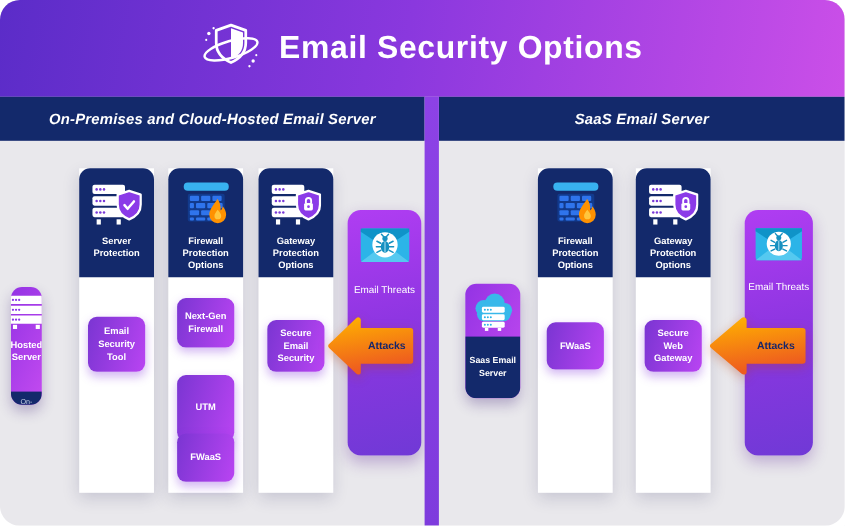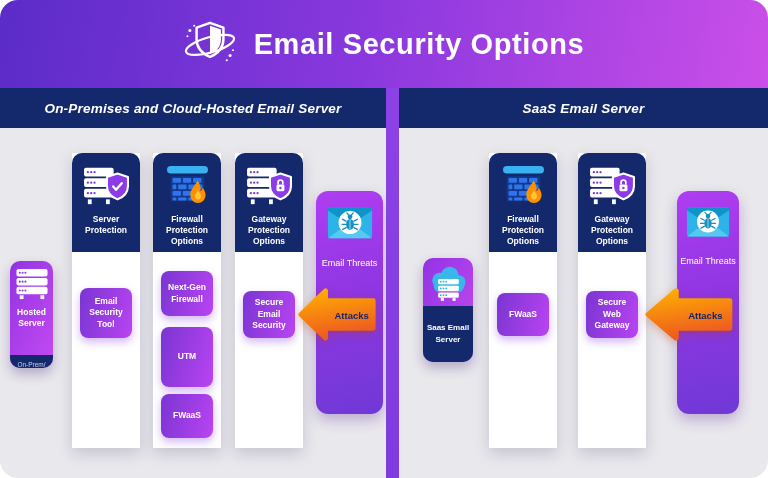--- a/index.html
+++ b/index.html
@@ -45,21 +45,21 @@
   .attack-arrow{position:absolute;top:287px;height:55px;z-index:3;filter:drop-shadow(0 3px 5px rgba(180,60,10,.35));}
   .aa-left{left:298px;width:80px;}
   .aa-right{left:645px;width:90px;}
   .attack-arrow svg{position:absolute;left:0;top:0;width:100%;height:100%;}
   .arrow-label{position:absolute;left:36%;right:2%;top:50%;transform:translateY(-50%);
     text-align:center;color:#15266b;font-size:9.5px;font-weight:bold;}
 
   
   .source-card{position:absolute;border-radius:10px;overflow:hidden;display:flex;flex-direction:column;
     background:linear-gradient(115deg,#9333e4 0%,#c44bf0 100%);box-shadow:0 6px 12px rgba(60,30,120,.3);}
-  .hosted{left:10px;top:261px;width:43px;height:107px;gap:26px;}
+  .hosted{left:10px;top:261px;width:28px;height:107px;gap:26px;}
   .saas{left:423px;top:258px;width:50px;height:104px;}
   .src-top{display:flex;flex-direction:column;align-items:center;justify-content:flex-start;padding-top:7px;box-sizing:border-box;}
   .hosted .src-top{flex:1;}
   .saas .src-top{height:48px;}
   .src-title{color:#fff;font-size:8.5px;font-weight:bold;text-align:center;line-height:1.3;margin-top:3px;}
   .src-footer{background:#13296b;color:#c9cfe6;font-size:6.5px;text-align:center;line-height:1.45;
     padding:5px 2px 6px;box-sizing:border-box;}
   .hosted .src-footer{height:34px;}
   .saas .src-footer{flex:1;display:flex;align-items:center;justify-content:center;
     color:#fff;font-size:8px;font-weight:bold;line-height:1.45;padding:2px;}
@@ -172,21 +172,21 @@
           </g>
           <g transform="translate(27,17)">
             <path d="M8 0 C4 6 0 10 0 15.5 A8.2 8.2 0 0 0 16.4 15.5 C16.4 12 14.8 9.6 13 7.2 C12.8 9.2 12.2 10.4 11 11.2 C11.4 7.2 10.4 3.2 8 0 Z" fill="#ff9100"></path>
             <path d="M8.2 10.5 C6.2 13 5 14.8 5 16.6 A3.3 3.3 0 0 0 11.6 16.6 C11.6 14.6 10 13 8.2 10.5 Z" fill="#ffc53d"></path>
           </g>
         </svg>
       </span>
       <span class="col-label">Firewall Protection Options</span>
     </div>
     <div class="pill" style="top:118px;height:45px;">Next-Gen Firewall</div>
-    <div class="pill" style="top:174px;height:60px;">UTM</div>
+    <div class="pill" style="top:188px;height:60px;">UTM</div>
     <div class="pill" style="top:241px;height:44px;">FWaaS</div>
   </div>
 
   <div class="column c3">
     <div class="col-header">
       <span class="col-icon">
         <svg width="46" height="42" viewBox="0 0 48 44">
           <rect x="1" y="3" width="31" height="9" rx="2" fill="#fff"></rect>
           <rect x="1" y="14" width="31" height="9" rx="2" fill="#fff"></rect>
           <rect x="1" y="25" width="31" height="9" rx="2" fill="#fff"></rect>

